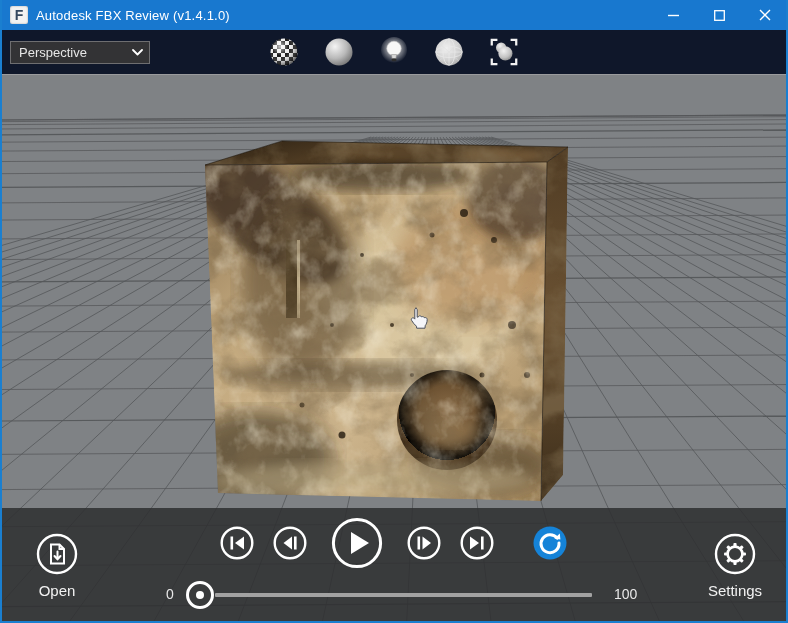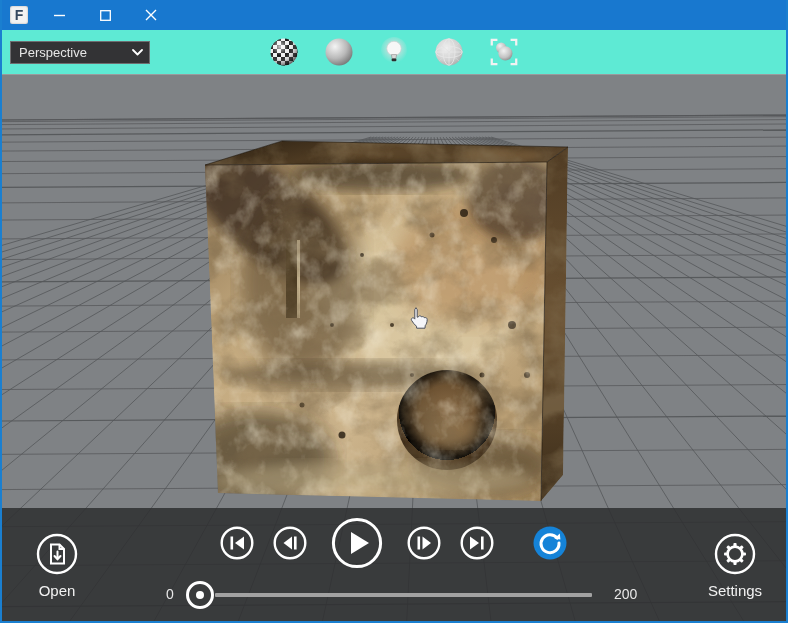--- a/index.html
+++ b/index.html
@@ -9,21 +9,21 @@
   
   .titlebar{position:absolute;top:0;left:-2px;right:-2px;height:30px;background:var(--titlebar,#1878cf);display:flex;align-items:center;color:#fff;}
   .app-logo{width:18px;height:18px;margin:0 8px 0 10px;background:#f2f2f2;border-radius:2px;display:flex;align-items:center;justify-content:center;
     font-weight:bold;font-size:14px;color:#33475f;box-shadow:inset 0 0 2px rgba(0,0,0,.35);}
   .app-title{font-size:13px;letter-spacing:.2px;flex:1;white-space:nowrap;}
   .winbtns{display:flex;height:100%;}
   .winbtn{width:46px;height:100%;display:flex;align-items:center;justify-content:center;color:#fff;font-size:15px;cursor:default;}
   .winbtn svg{display:block;}
 
   
-  .toolbar{position:absolute;top:30px;left:-2px;right:-2px;height:45px;background:#5eead4;display:flex;align-items:center;border-bottom:1px solid #9a9b9d;}
+  .toolbar{position:absolute;top:30px;left:-2px;right:-2px;height:45px;background:#0f172a;display:flex;align-items:center;border-bottom:1px solid #9a9b9d;}
   .dropdown{height:23px;min-width:140px;background:#333335;border:1px solid #6e6e70;color:#e6e6e6;font-size:13px;display:flex;align-items:center;
     padding:0 6px 0 8px;justify-content:space-between;cursor:default;}
   .dropdown .chev{margin-left:12px;}
   .dd-left{position:absolute;left:10px;top:11px;}
   .dd-right{position:absolute;right:10px;top:11px;}
   .tool-icons{position:absolute;left:50%;top:50%;transform:translate(-50%,-50%);display:flex;align-items:center;gap:23px;}
   .tool-icon{width:32px;height:32px;display:flex;align-items:center;justify-content:center;cursor:default;}
 
   
   .viewport{position:absolute;top:75px;left:0;right:0;bottom:0;background:#7f8285;}
@@ -42,20 +42,21 @@
   .tl-thumb{position:absolute;left:184px;top:-1px;width:28px;height:28px;border:3px solid #fff;border-radius:50%;background:transparent;}
   .tl-thumb::after{content:"";position:absolute;left:50%;top:50%;width:8px;height:8px;margin:-4px 0 0 -4px;border-radius:50%;background:#fff;}
 </style>
 </head>
 <body>
 
 <div class="window">
 
   <div class="titlebar">
     <div class="app-logo">F</div>
+    <div class="app-title">Autodesk FBX Review (v1.4.1.0)</div>
     <div class="winbtns">
       <div class="winbtn" title="Minimize">
         <svg width="11" height="11" viewBox="0 0 11 11">
             <line x1="0" y1="5.5" x2="11" y2="5.5" stroke="#fff" stroke-width="1.4"></line>
           </svg>
       </div>
       <div class="winbtn" title="Maximize">
         <svg width="11" height="11" viewBox="0 0 11 11">
             <rect x="0.7" y="0.7" width="9.6" height="9.6" fill="none" stroke="#fff" stroke-width="1.3"></rect>
           </svg>
@@ -403,21 +404,21 @@
             <path d="M25.2 13.2 A9 9 0 1 0 27 18" fill="none" stroke="#fff" stroke-width="3" stroke-linecap="round"></path>
             <path d="M27.8 8.4 L28.4 14.6 L22.4 13.4 Z" fill="#fff"></path>
           </g>
         </svg>
       </div>
 
       <div class="timeline">
         <div class="tl-num" style="left:164px;">0</div>
         <div class="tl-track"></div>
         <div class="tl-thumb"></div>
-        <div class="tl-num" style="left:612px;">200</div>
+        <div class="tl-num" style="left:612px;">100</div>
       </div>
 
       <div class="side-group" style="left:693px;gap:7px;">
         <svg class="round-tool tbtn" viewBox="0 0 42 42" title="Settings">
           <circle cx="21" cy="21" r="19" fill="none" stroke="#fff" stroke-width="2.4"></circle>
           <g fill="#fff">
             <circle cx="21" cy="21" r="7.4" fill="none" stroke="#fff" stroke-width="2.6"></circle>
             <g>
               <rect x="19.4" y="10" width="3.2" height="4.4" rx="1"></rect>
               <rect x="19.4" y="27.6" width="3.2" height="4.4" rx="1"></rect>

